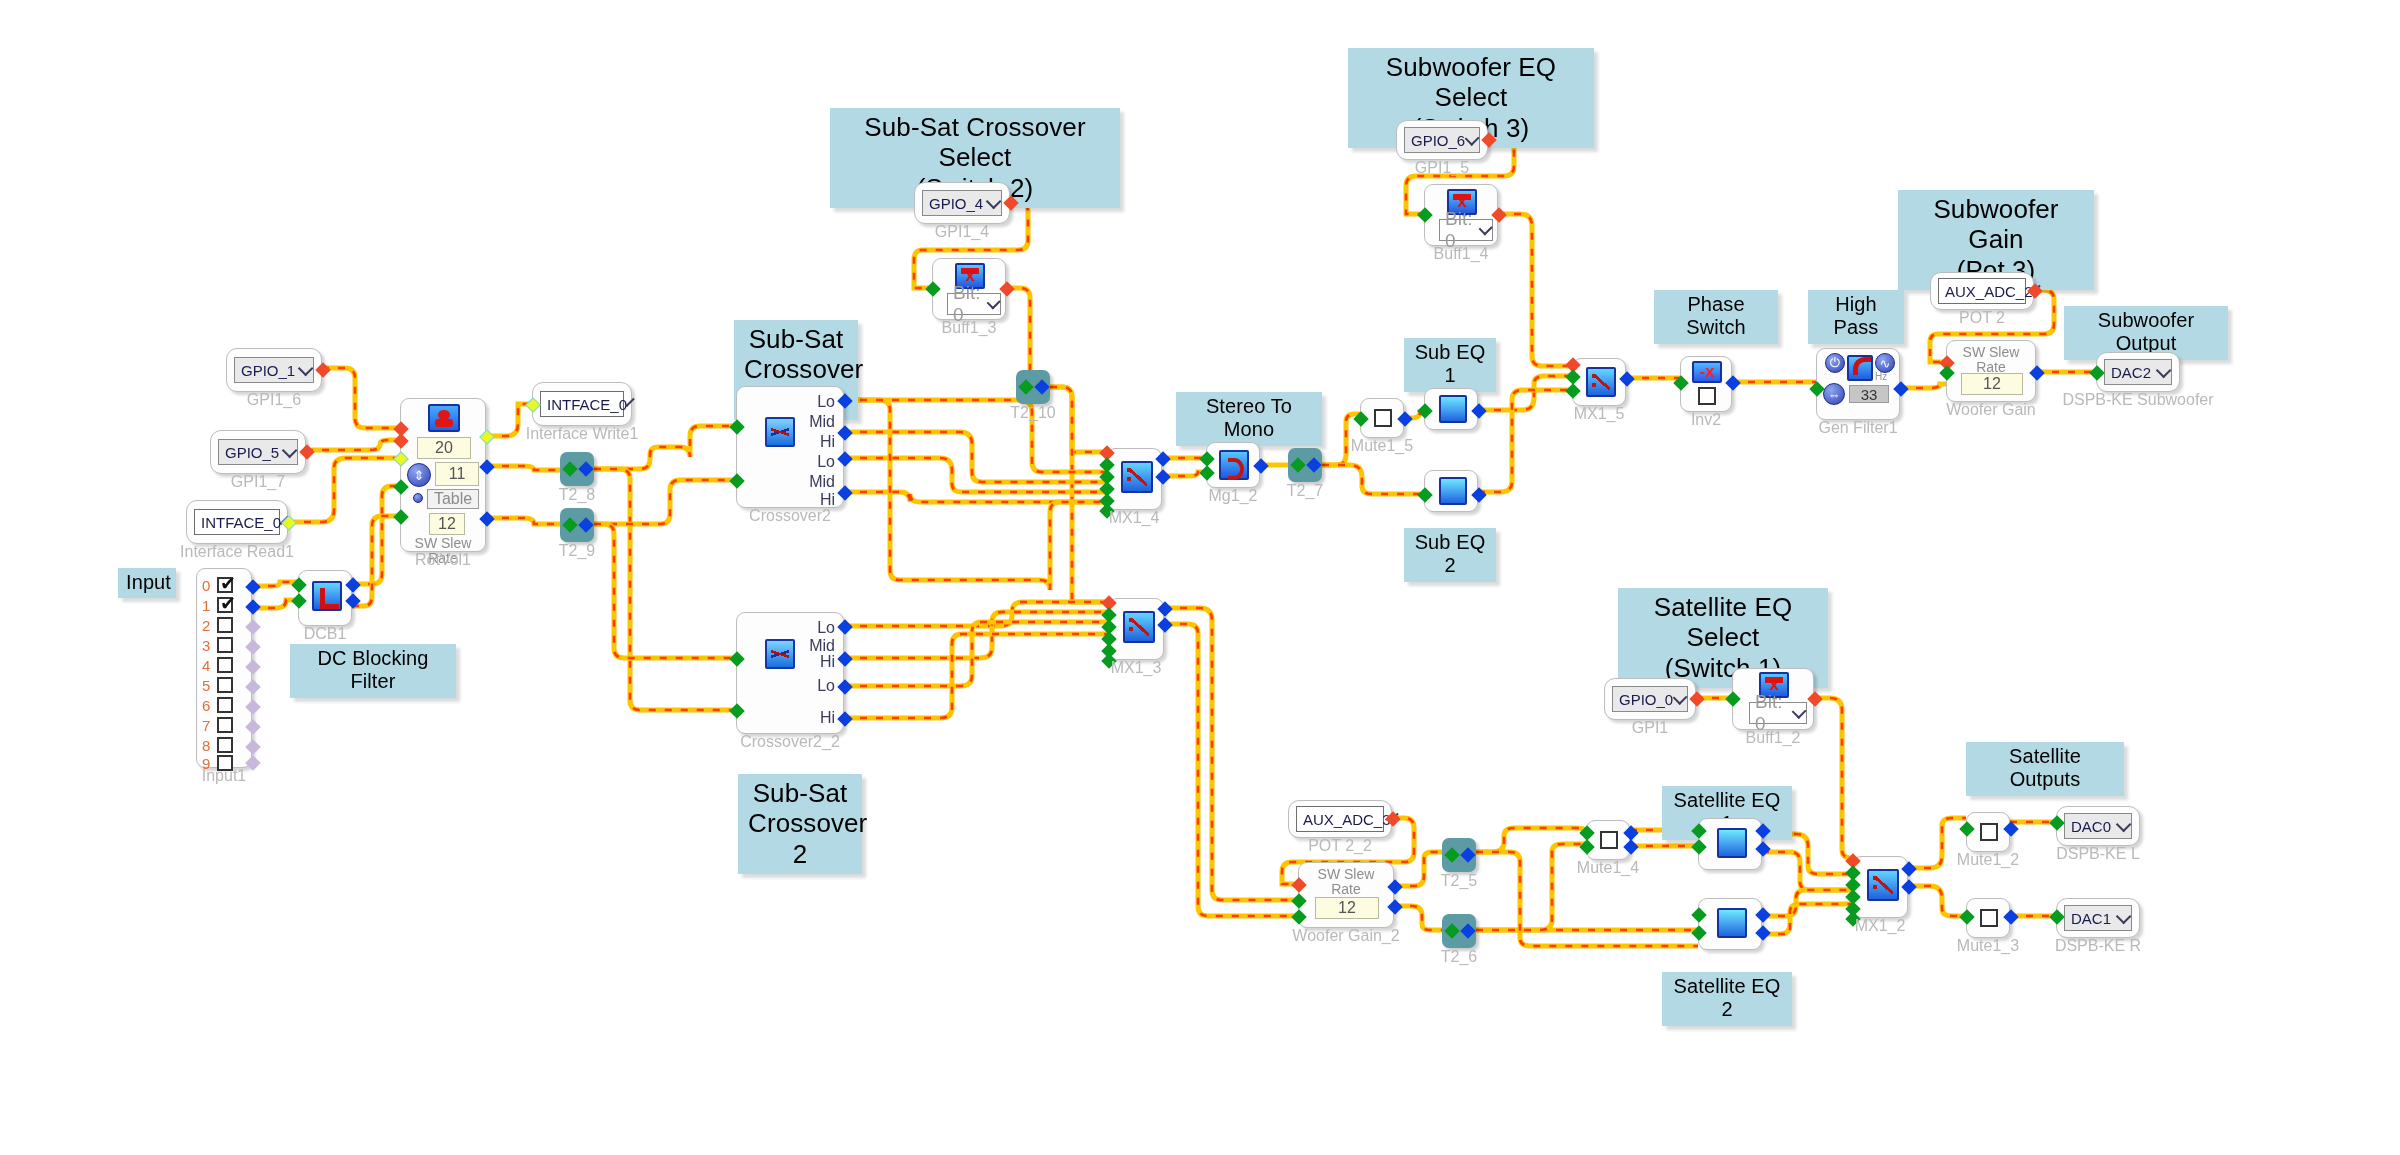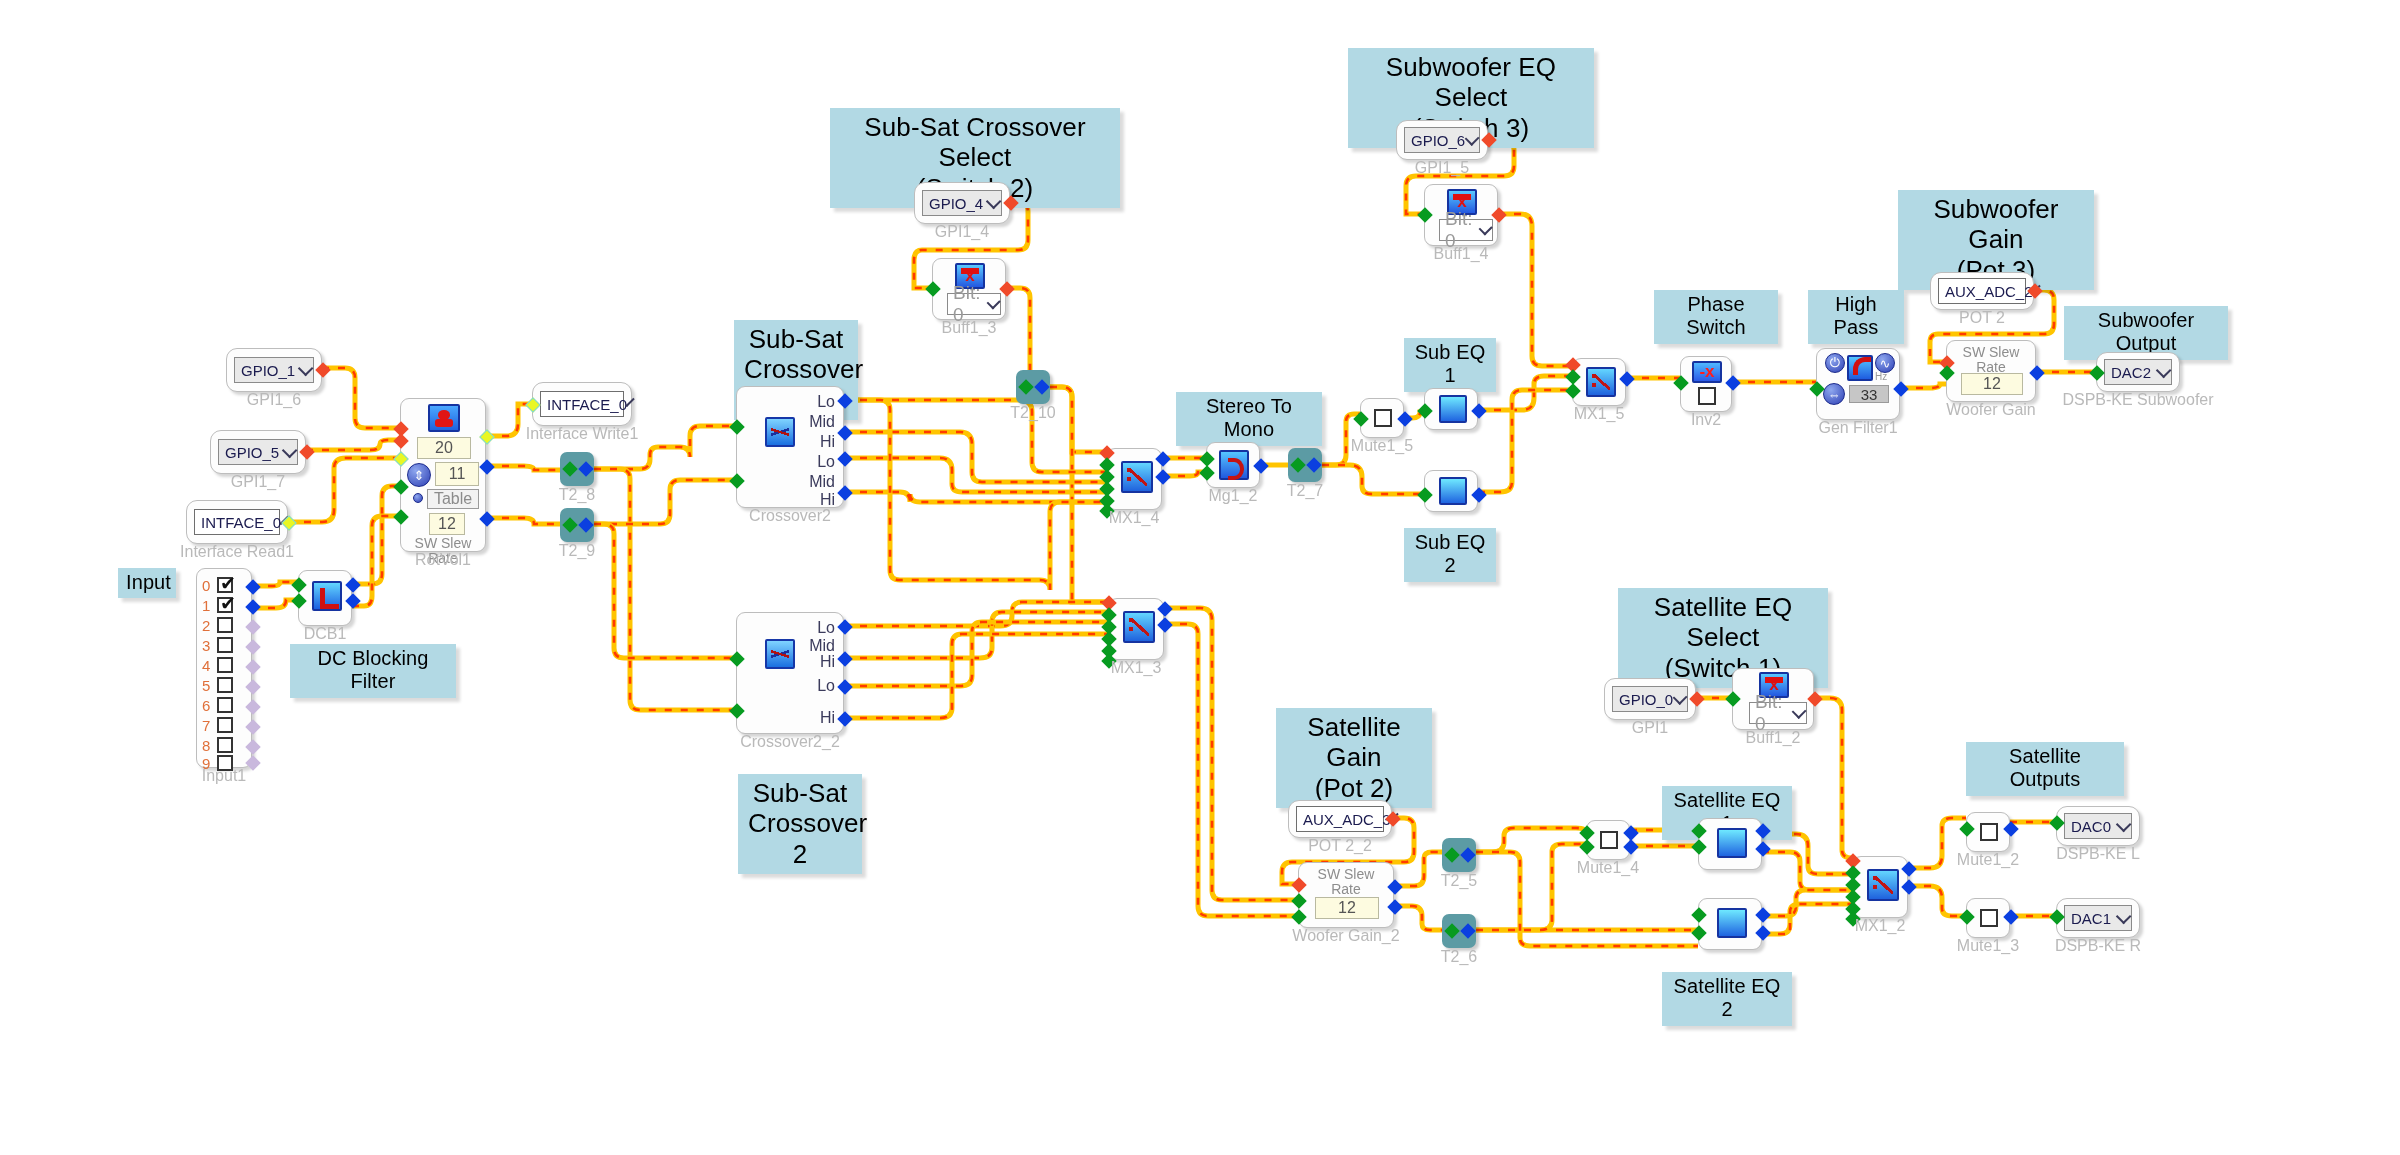--- a/index.html
+++ b/index.html
@@ -430,22 +430,20 @@
   </svg>
 
   <div class="annot" style="left:830px;top:108px;width:290px">Sub-Sat Crossover Select
 (Switch 2)</div>
   <div class="annot" style="left:1348px;top:48px;width:246px">Subwoofer EQ Select
 (Switch 3)</div>
   <div class="annot" style="left:1898px;top:190px;width:196px">Subwoofer Gain
 (Pot 3)</div>
   <div class="annot" style="left:1618px;top:588px;width:210px">Satellite EQ Select
 (Switch 1)</div>
-  <div class="annot" style="left:1276px;top:708px;width:156px">Satellite Gain
-(Pot 2)</div>
   <div class="annot" style="left:734px;top:320px;width:124px">Sub-Sat
 Crossover 1</div>
   <div class="annot" style="left:738px;top:774px;width:124px">Sub-Sat
 Crossover 2</div>
   <div class="annot sm" style="left:118px;top:568px;width:58px">Input</div>
   <div class="annot sm" style="left:290px;top:644px;width:166px">DC Blocking Filter</div>
   <div class="annot sm" style="left:1176px;top:392px;width:146px">Stereo To Mono</div>
   <div class="annot sm" style="left:1404px;top:338px;width:92px">Sub EQ 1</div>
   <div class="annot sm" style="left:1404px;top:528px;width:92px">Sub EQ 2</div>
   <div class="annot sm" style="left:1654px;top:290px;width:124px">Phase Switch</div>

